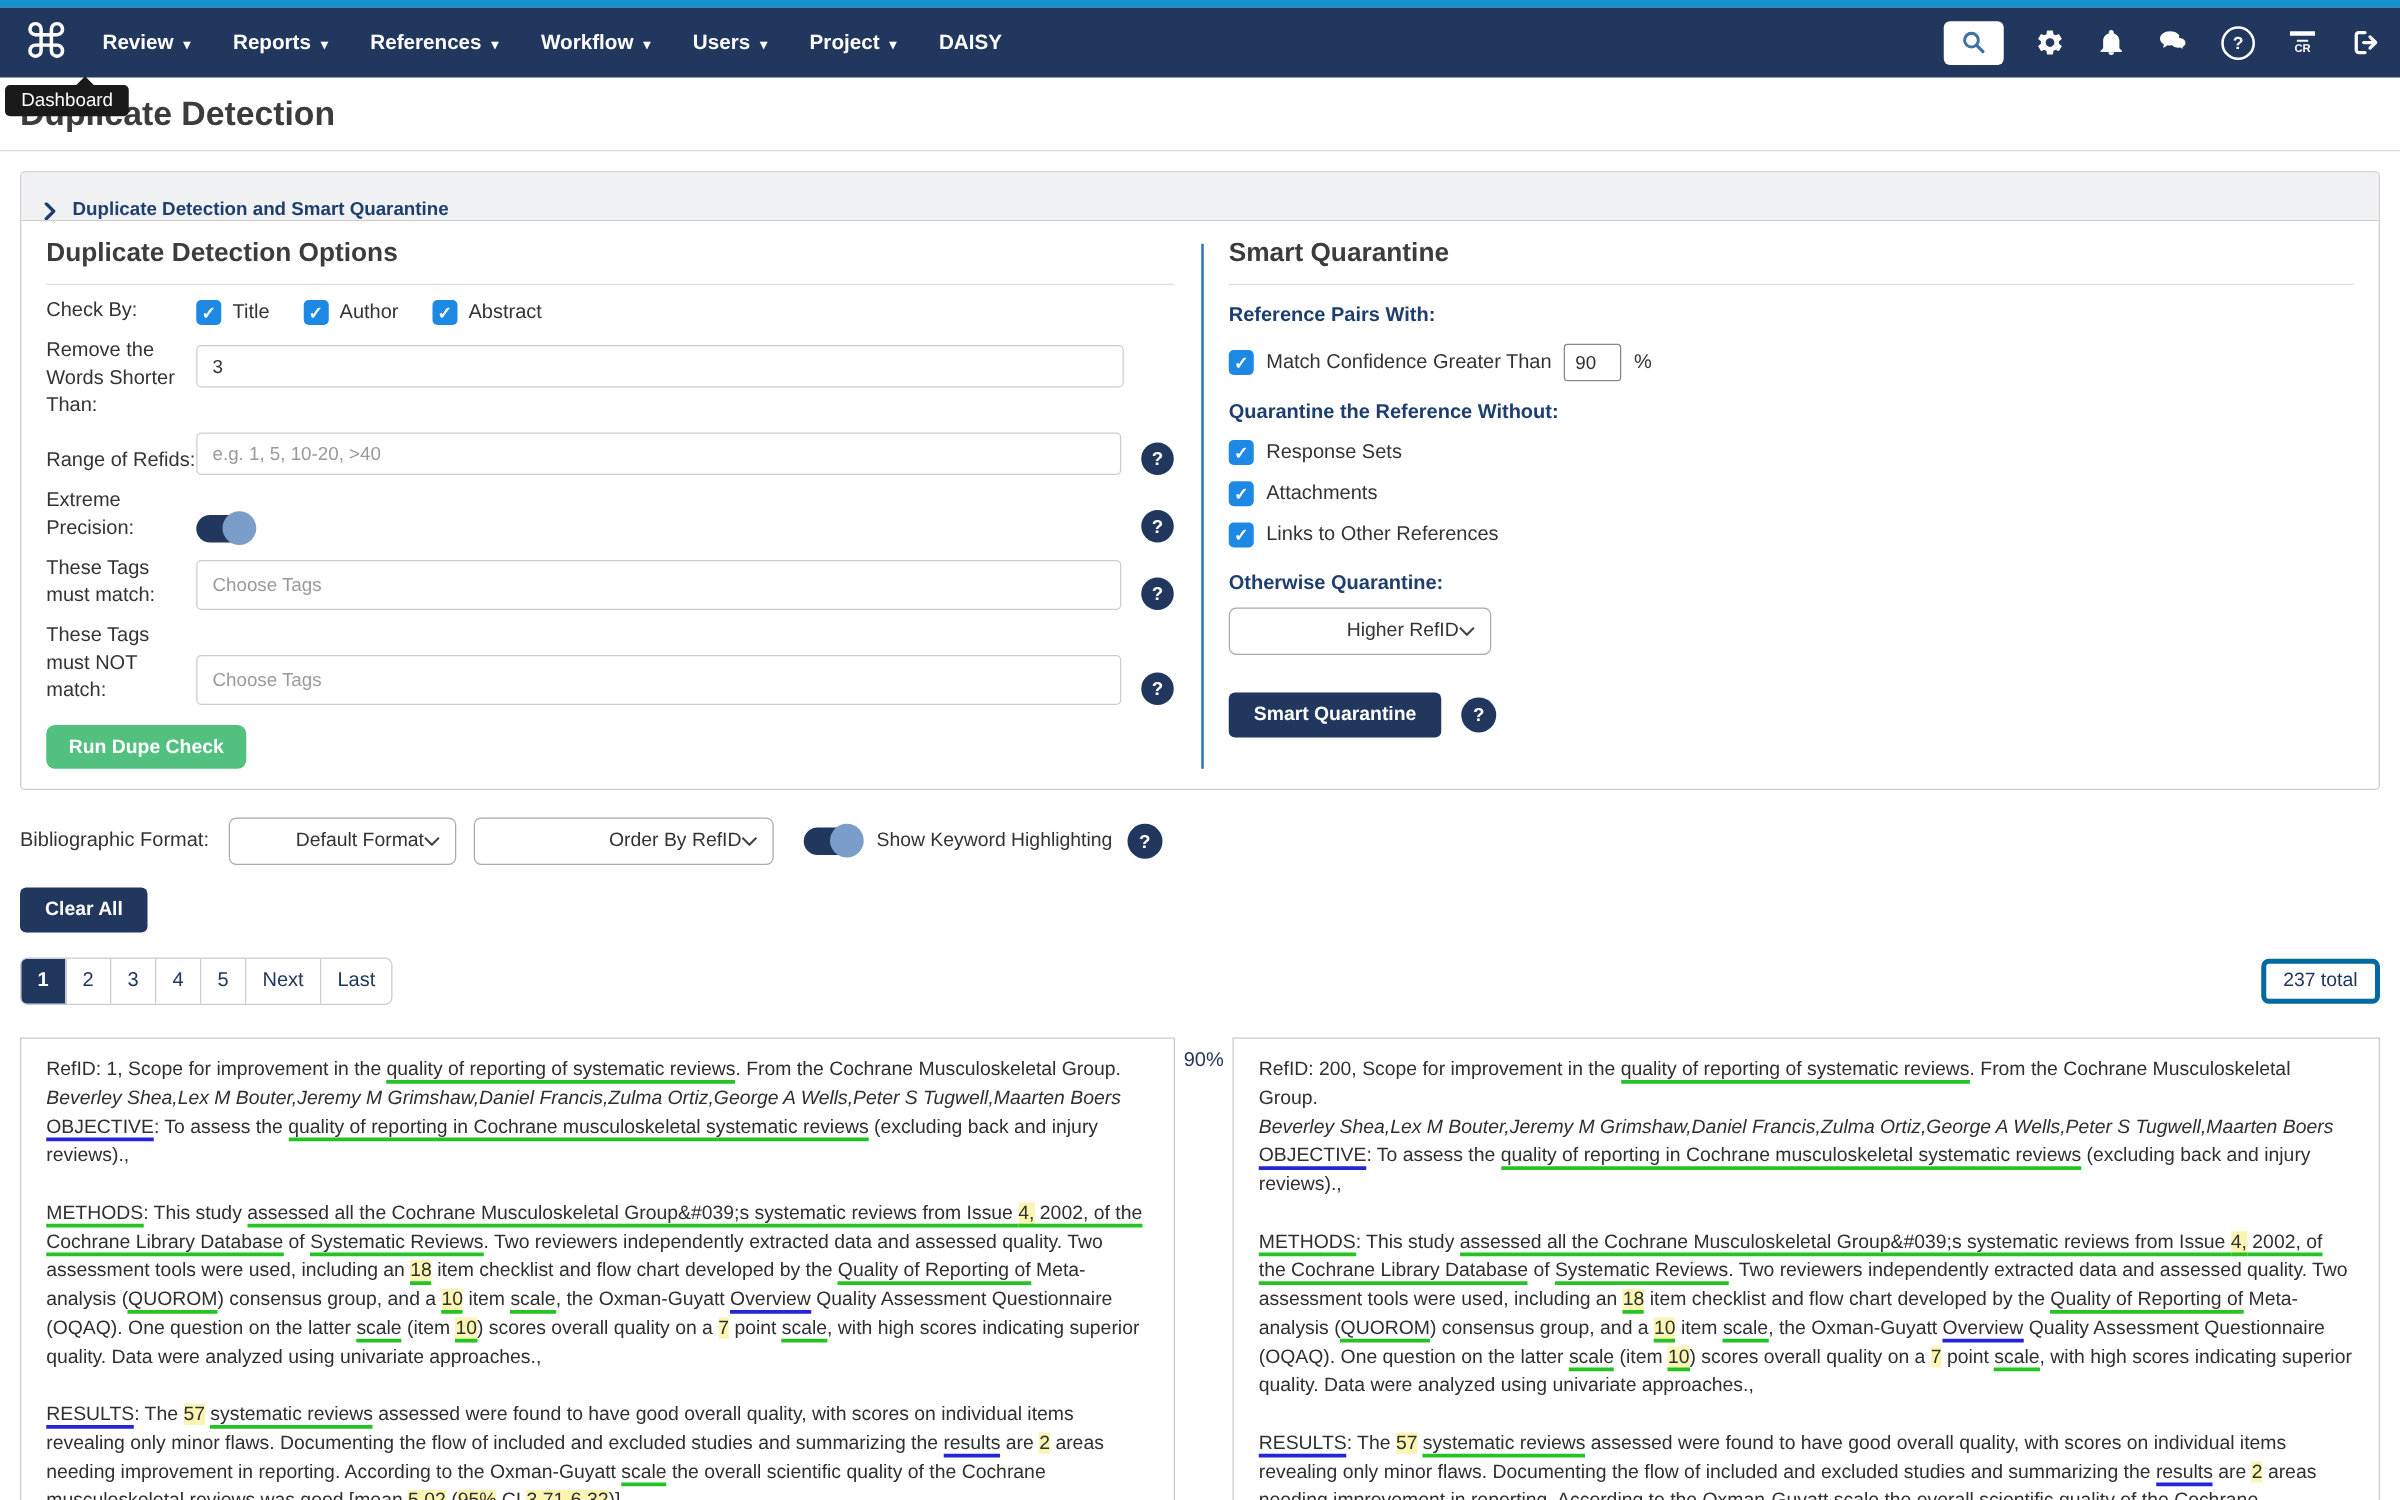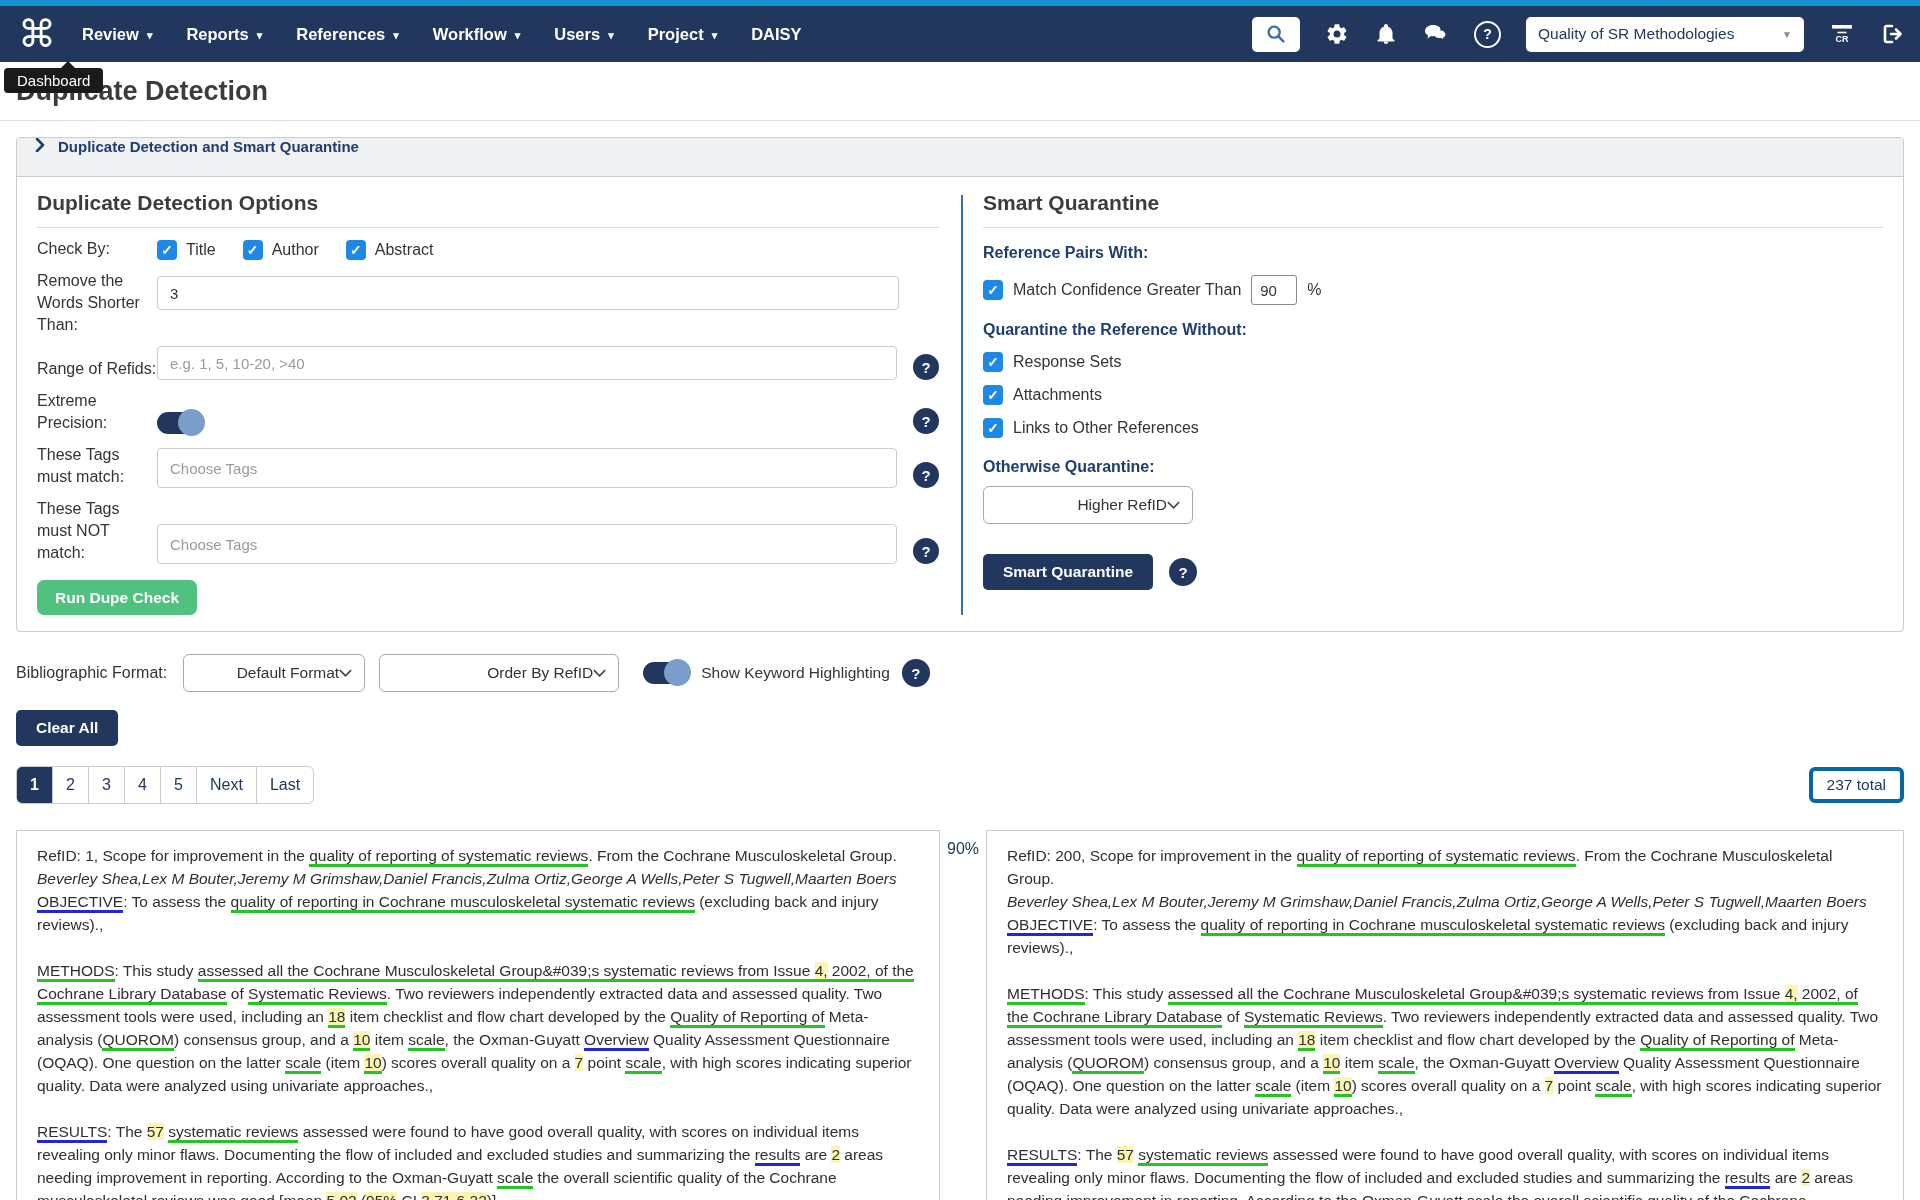--- a/index.html
+++ b/index.html
@@ -21,21 +21,21 @@
                padding:0 12px;color:#21375E;font-size:15.5px;cursor:pointer}
   .proj-caret{color:#8a8a8a;font-size:10px}
   
   .tooltip{position:absolute;left:4px;top:68px;background:#1A1A1A;color:#fff;font-size:15px;padding:4px 13px;border-radius:4px;z-index:9}
   .tooltip::before{content:"";position:absolute;top:-7px;left:56px;border-left:8px solid transparent;border-right:8px solid transparent;border-bottom:8px solid #1A1A1A}
   
   .page-title{margin:14px 0 0 16px;font-size:27px;font-weight:600;color:#3C3C3C}
   .title-hr{border:none;border-top:1px solid #DDD;margin:13px 0 0}
   
   .dd-panel{margin:16px 16px 0;border:1px solid #CCC;border-radius:4px}
-  .dd-head{height:38px;background:#F0F1F3;border-bottom:1px solid #CCC;display:flex;align-items:flex-start;gap:13px;
+  .dd-head{height:38px;background:#F0F1F3;border-bottom:1px solid #CCC;display:flex;align-items:flex-end;gap:13px;
            padding:0 18px;color:#1D3E6E;font-size:15px;font-weight:600;border-radius:4px 4px 0 0;cursor:pointer}
   .dd-body{display:flex}
   .col-opts{width:944px;flex-shrink:0;padding:14px 22px 16px 20px;box-sizing:border-box}
   .col-smart{flex:1;padding:14px 20px 16px 22px;box-sizing:border-box;position:relative}
   .col-smart::before{content:"";position:absolute;left:0;top:18px;bottom:16px;width:2px;background:#2E75B6}
   .section-h{font-size:21px;font-weight:600;color:#3C3C3C;margin:0 0 0;padding-bottom:12px;border-bottom:1px solid #DDD}
   .frow{display:flex;align-items:flex-end;margin-top:10px}
   .frow.top{align-items:flex-start}
   .flabel{width:120px;flex-shrink:0;font-size:16px;color:#333;line-height:22px}
   .fctrl{flex:1;max-width:742px}
@@ -138,24 +138,20 @@
       <path fill="#fff" d="M19.14 12.94a7 7 0 0 0 .06-.94 7 7 0 0 0-.06-.94l2.03-1.58a.5.5 0 0 0 .12-.64l-1.92-3.32a.5.5 0 0 0-.61-.22l-2.39.96a7.3 7.3 0 0 0-1.62-.94l-.36-2.54a.5.5 0 0 0-.5-.42h-3.84a.5.5 0 0 0-.5.42l-.36 2.54c-.59.24-1.13.56-1.62.94l-2.39-.96a.5.5 0 0 0-.61.22L2.65 8.84a.5.5 0 0 0 .12.64l2.03 1.58a7 7 0 0 0 0 1.88l-2.03 1.58a.5.5 0 0 0-.12.64l1.92 3.32c.13.23.4.32.61.22l2.39-.96c.49.38 1.03.7 1.62.94l.36 2.54a.5.5 0 0 0 .5.42h3.84a.5.5 0 0 0 .5-.42l.36-2.54c.59-.24 1.13-.56 1.62-.94l2.39.96c.22.1.48 0 .61-.22l1.92-3.32a.5.5 0 0 0-.12-.64l-2.03-1.58zM12 15.5a3.5 3.5 0 1 1 0-7 3.5 3.5 0 0 1 0 7z"></path>
     </svg>
     <svg class="tb-svg" width="24" height="24" viewBox="0 0 24 24">
       <path fill="#fff" d="M12 22a2.2 2.2 0 0 0 2.2-2.2H9.8A2.2 2.2 0 0 0 12 22zm6.5-5.5v-5.7c0-2.9-1.8-5.3-4.5-6V4a2 2 0 1 0-4 0v.8c-2.7.7-4.5 3.1-4.5 6v5.7L3.5 18.5v1h17v-1l-2-2z"></path>
     </svg>
     <svg class="tb-svg" width="26" height="24" viewBox="0 0 26 24">
       <path fill="#fff" d="M10 3C5.6 3 2 5.6 2 8.8c0 1.9 1.2 3.6 3.1 4.6l-.6 3 3.7-2.3c.6.1 1.2.2 1.8.2 4.4 0 8-2.6 8-5.8S14.4 3 10 3z"></path>
       <path fill="#fff" stroke="#21375E" stroke-width="1.6" d="M17.3 7.4c3.3.4 5.9 2.5 5.9 5.1 0 1.5-.9 2.9-2.4 3.7l.5 2.6-3.1-2c-.4.1-.9.1-1.4.1-2.5 0-4.7-1-5.8-2.5"></path>
     </svg>
     <div class="help-circ">?</div>
-    <div class="proj-select">
-      <span>Quality of SR Methodologies</span>
-      <span class="proj-caret">▼</span>
-    </div>
     <svg class="tb-svg" width="26" height="24" viewBox="0 0 26 24">
       <rect x="3" y="3" width="20" height="3.6" fill="#fff"></rect>
       <line x1="8.5" y1="10.5" x2="17.5" y2="10.5" stroke="#fff" stroke-width="1.6"></line>
       <text x="13" y="19.5" font-size="9" font-weight="bold" fill="#fff" text-anchor="middle" font-family="Liberation Sans, sans-serif">CR</text>
     </svg>
     <svg class="tb-svg" width="26" height="24" viewBox="0 0 24 24">
       <path d="M11 4H6a2 2 0 0 0-2 2v12a2 2 0 0 0 2 2h5" fill="none" stroke="#fff" stroke-width="2.6" stroke-linecap="round"></path>
       <path d="M15 7.5 19.5 12 15 16.5" fill="none" stroke="#fff" stroke-width="2.6" stroke-linecap="round" stroke-linejoin="round"></path>
       <line x1="19" y1="12" x2="10" y2="12" stroke="#fff" stroke-width="2.6" stroke-linecap="round"></line>
     </svg>

